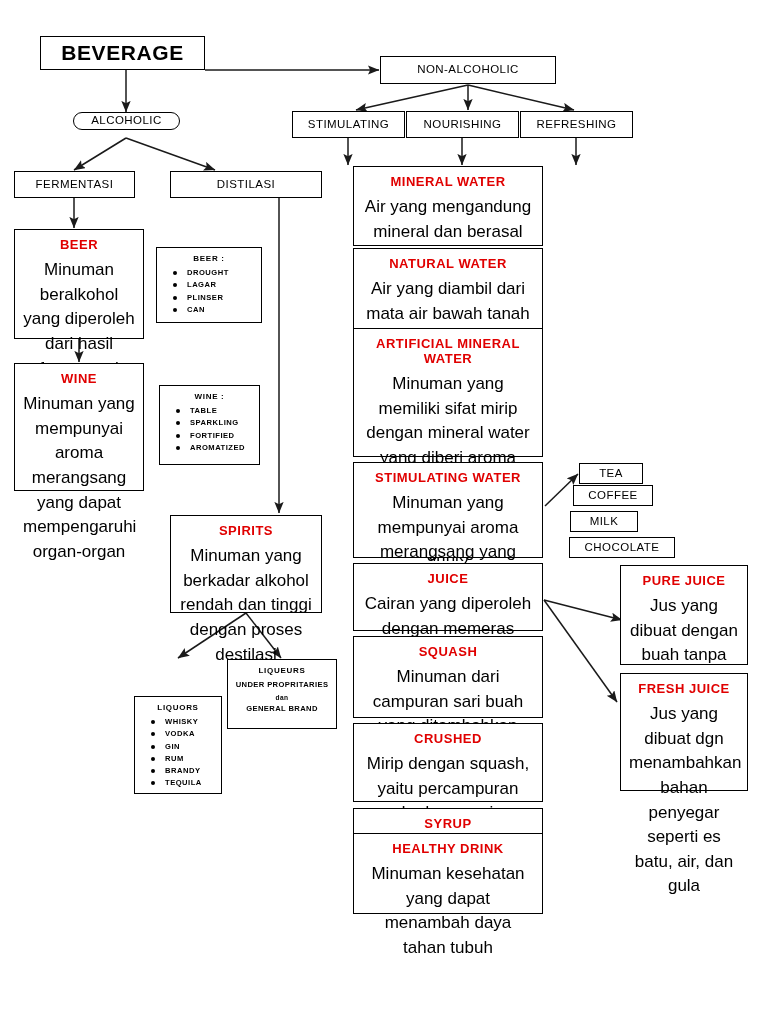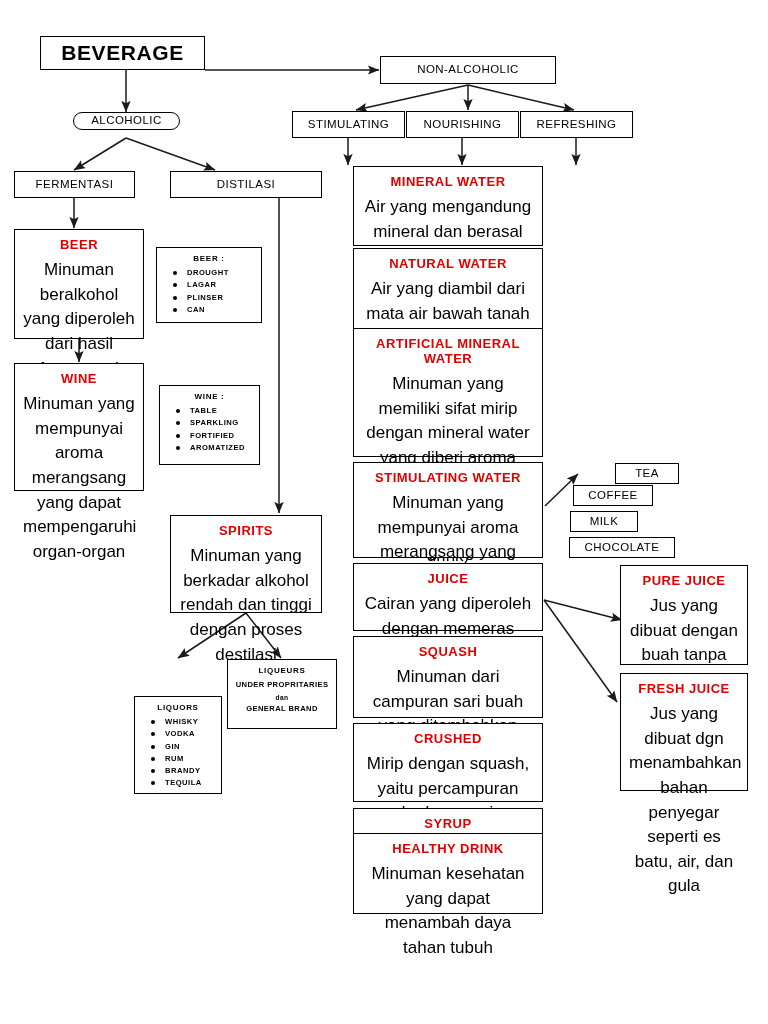--- a/index.html
+++ b/index.html
@@ -270,21 +270,21 @@
   <div class="box card" style="left:353px;top:808px;width:190px;height:66px;">
     <span class="hd">SYRUP</span>
     <span class="bd">Cairan kental tahan merupakan campuran gula dan air</span>
   </div>
 
   <div class="box card" style="left:353px;top:833px;width:190px;height:81px;">
     <span class="hd">HEALTHY DRINK</span>
     <span class="bd">Minuman kesehatan yang dapat menambah daya tahan tubuh</span>
   </div>
 
-  <div class="box lbl" style="left:579px;top:463px;width:64px;height:21px;margin-left:36px;">
+  <div class="box lbl" style="left:579px;top:463px;width:64px;height:21px;">
     <span>TEA</span>
   </div>
   <div class="box lbl" style="left:573px;top:485px;width:80px;height:21px;">
     <span>COFFEE</span>
   </div>
   <div class="box lbl" style="left:570px;top:511px;width:68px;height:21px;">
     <span>MILK</span>
   </div>
   <div class="box lbl" style="left:569px;top:537px;width:106px;height:21px;">
     <span>CHOCOLATE</span>

